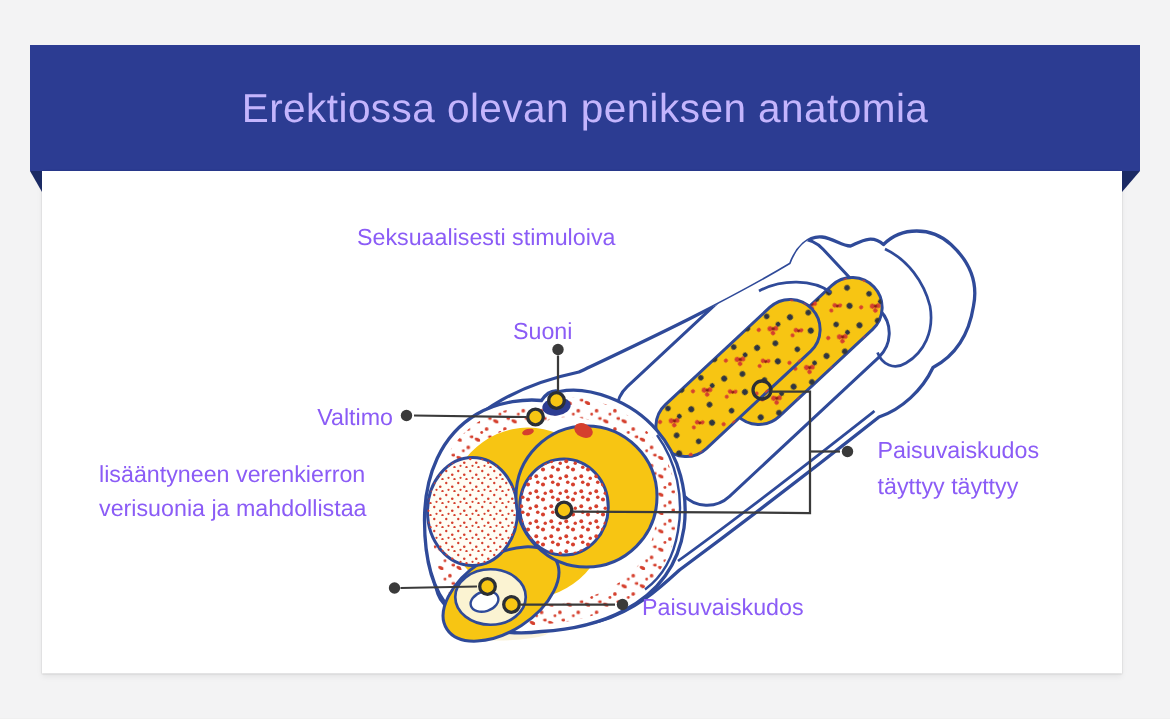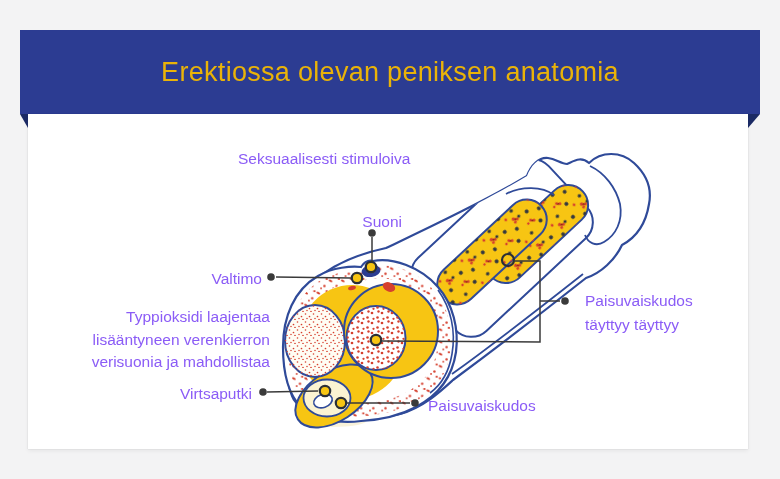--- a/index.html
+++ b/index.html
@@ -1,25 +1,25 @@
 <!DOCTYPE html>
 <html><head>
 <meta charset="utf-8">
 <style>
   html,body{margin:0;padding:0;background:#e9e9ea;}
   .page{position:relative;width:780px;height:479px;background:#f3f3f4;overflow:hidden;
         font-family:"Liberation Sans",sans-serif;}
   .banner{position:absolute;left:20px;top:30px;width:740px;height:84px;background:#2c3c92;z-index:1;}
-  .banner .title{width:100%;height:84px;line-height:84px;text-align:center;color:#eab308;
+  .banner .title{width:100%;height:84px;line-height:84px;text-align:center;color:#c4b5fd;
         font-size:27px;letter-spacing:.3px;font-weight:400;}
   .card{position:absolute;left:28px;top:114px;width:720px;height:335px;background:#ffffff;z-index:1;
         box-shadow:0 0 1px rgba(0,0,0,.18),0 2px 4px rgba(0,0,0,.06);}
   .diagram-svg{position:absolute;left:0;top:0;width:780px;height:479px;z-index:2;pointer-events:none;}
   .lbl{position:absolute;z-index:3;color:#8b5cf6;font-size:15.5px;line-height:24px;white-space:nowrap;}
-  .lbl.center{text-align:right;}
+  .lbl.center{text-align:left;}
   .lbl.right{text-align:right;}
   .nitric{line-height:22.5px;}
 </style>
 </head>
 <body>
 
 <div class="page">
 
   <div class="banner">
     <div class="title">Erektiossa olevan peniksen anatomia</div>
@@ -160,26 +160,24 @@
 
   <div class="lbl" style="left:238px;top:147px;">
     <div>Seksuaalisesti stimuloiva</div>
   </div>
 
   <div class="lbl center" style="left:342px;top:210px;width:60px;">Suoni</div>
 
   <div class="lbl right" style="left:160px;top:267px;width:102px;">Valtimo</div>
 
   <div class="lbl center nitric" style="left:66px;top:306px;width:204px;">
-    <div>Typpioksidi laajentaa</div>
     <div>lisääntyneen verenkierron</div>
     <div>verisuonia ja mahdollistaa</div>
   </div>
 
-  <div class="lbl right" style="left:146px;top:382px;width:106px;">Virtsaputki</div>
 
   <div class="lbl" style="left:428px;top:394px;">Paisuvaiskudos</div>
 
   <div class="lbl" style="left:585px;top:289px;">
     <div>Paisuvaiskudos</div>
     <div>täyttyy täyttyy</div>
   </div>
 
 </div>
 

